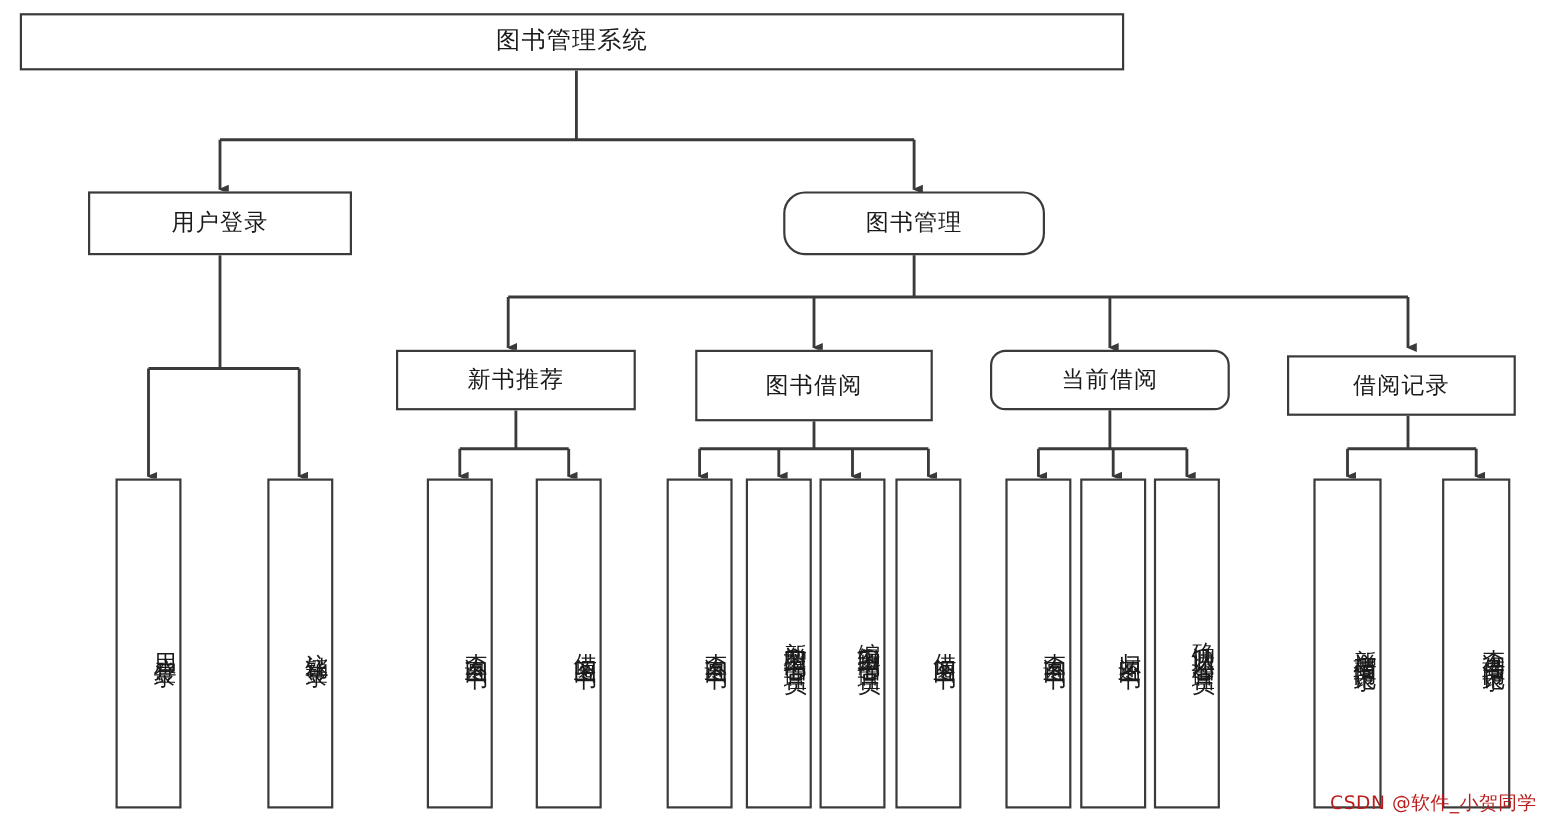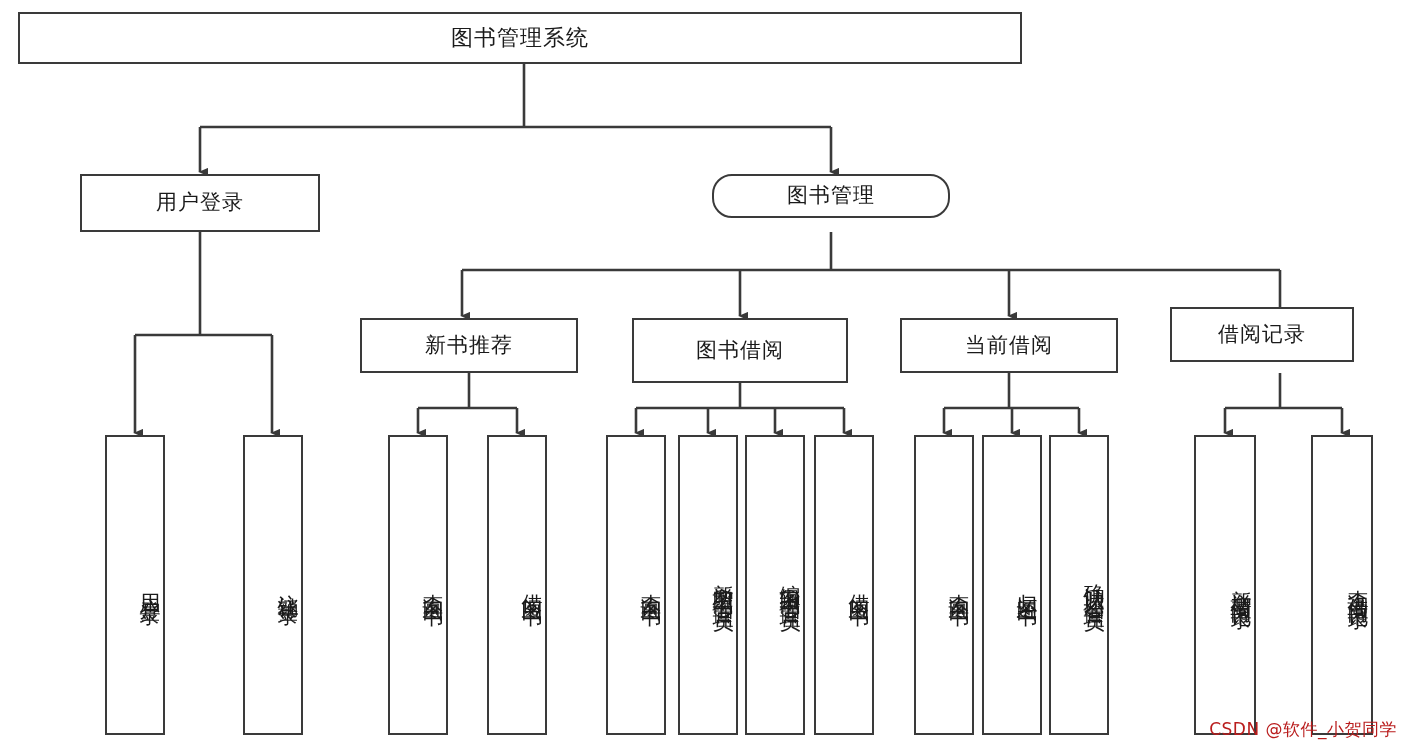--- a/index.html
+++ b/index.html
@@ -118,26 +118,26 @@
       <path d="M1280,373 L1280,408"></path>
       <path d="M1225,408 L1342,408"></path>
       <path d="M1225,408 L1225,433" marker-end="url(#arr)"></path>
       <path d="M1342,408 L1342,433" marker-end="url(#arr)"></path>
     </g>
   </svg>
 
   <div class="node horiz root" style="left:18px; top:12px; width:1004px; height:52px;">图书管理系统</div>
 
   <div class="node horiz" style="left:80px; top:174px; width:240px; height:58px;">用户登录</div>
-  <div class="node horiz" style="left:712px; top:174px; width:238px; height:44px;border-radius:20px;">图书管理</div>
+  <div class="node horiz" style="left:712px; top:174px; width:238px; height:58px;border-radius:20px;">图书管理</div>
 
   <div class="node horiz" style="left:360px; top:318px; width:218px; height:55px;">新书推荐</div>
   <div class="node horiz" style="left:632px; top:318px; width:216px; height:65px;">图书借阅</div>
-  <div class="node horiz" style="left:900px; top:318px; width:218px; height:55px;">当前借阅</div>
-  <div class="node horiz" style="left:1170px; top:307px; width:184px; height:55px;">借阅记录</div>
+  <div class="node horiz" style="left:900px; top:318px; width:218px; height:55px;border-radius:14px;">当前借阅</div>
+  <div class="node horiz" style="left:1170px; top:323px; width:208px; height:55px;">借阅记录</div>
 
   <div class="node vert" style="left:105px; top:435px; width:60px; height:300px;">用户登录</div>
   <div class="node vert" style="left:243px; top:435px; width:60px; height:300px;">注销登录</div>
 
   <div class="node vert" style="left:388px; top:435px; width:60px; height:300px;">查询图书</div>
   <div class="node vert" style="left:487px; top:435px; width:60px; height:300px;">借阅图书</div>
 
   <div class="node vert" style="left:606px; top:435px; width:60px; height:300px;">查询图书</div>
   <div class="node vert" style="left:678px; top:435px; width:60px; height:300px;">新增图书（管理员）</div>
   <div class="node vert" style="left:745px; top:435px; width:60px; height:300px;">编辑图书（管理员）</div>

